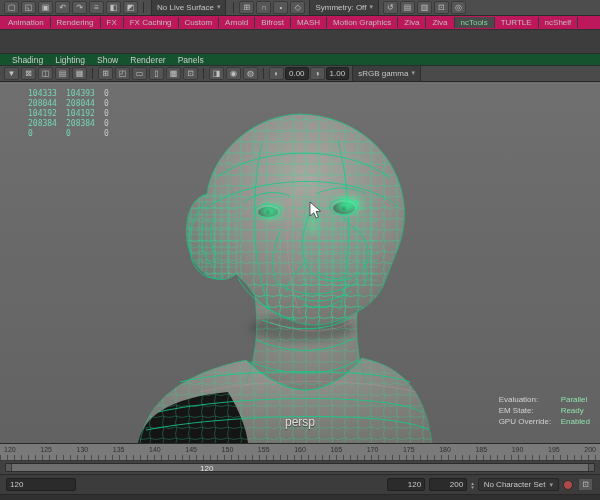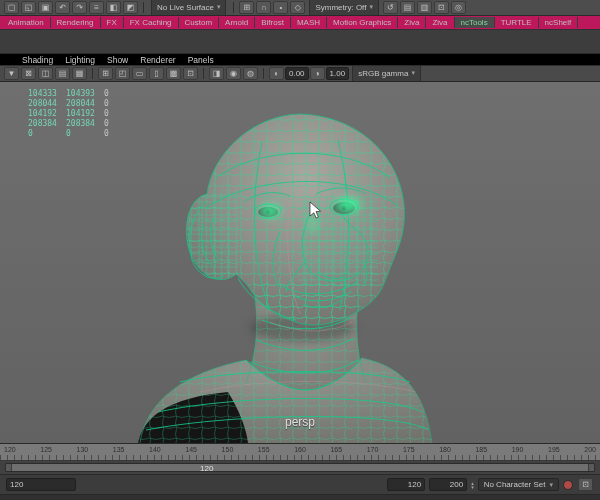--- a/index.html
+++ b/index.html
@@ -2,21 +2,21 @@
 <html><head>
 <meta charset="utf-8">
 <style>
   html,body{margin:0;padding:0;background:#2f2f2f;}
   body{width:600px;height:500px;overflow:hidden;font-family:"Liberation Sans",sans-serif;position:relative;-webkit-font-smoothing:antialiased;}
   .app{position:absolute;inset:0;display:flex;flex-direction:column;}
   .bar{position:relative;display:flex;align-items:center;white-space:nowrap;overflow:hidden;flex:none;}
   .status-line{height:15px;background:#4d4d4d;border-bottom:1px solid #2a2a2a;padding:0 3px;}
   .shelf-tabs{height:13px;background:#be185d;border-bottom:1px solid #303030;padding:0 2px;}
   .shelf-content{height:23px;background:#3d3d3d;border-bottom:1px solid #2a2a2a;flex:none;}
-  .panel-menubar{height:11px;background:#000000;border-bottom:1px solid #2c2c2c;padding:0 16px;}
+  .panel-menubar{height:11px;background:#14532d;border-bottom:1px solid #2c2c2c;padding:0 6px;}
   .vp-toolbar{height:15px;background:#4a4a4a;border-bottom:1px solid #262626;padding:0 3px;}
   .viewport{position:relative;height:361px;flex:none;background:#0c4a6e;}
   .time-slider{height:16px;background:#7a7a7a;border-top:1px solid #2a2a2a;border-bottom:1px solid #3a3a3a;position:relative;flex:none;}
   .range-slider{height:13px;background:#414141;border-bottom:1px solid #2a2a2a;position:relative;flex:none;}
   .playback-bar{height:19px;background:#3c3c3c;border-bottom:1px solid #272727;padding:0 6px;display:flex;align-items:center;gap:4px;flex:none;}
   .bottom-strip{flex:1;background:#303030;}
 
   .ico{display:inline-flex;align-items:center;justify-content:center;width:13px;height:11px;margin:0 1px;background:#575757;border:1px solid #3a3a3a;border-radius:2px;color:#c0c0c0;font-size:8px;line-height:1;flex:none;}
   .vp-toolbar .ico{background:#545454;}
   .sep{width:1px;height:11px;background:#2e2e2e;margin:0 4px;flex:none;}
@@ -280,20 +280,34 @@
           <span class="c2">208384</span>
           <span class="c3">0</span>
         </div>
       <div class="prow">
           <span class="c1">0</span>
           <span class="c2">0</span>
           <span class="c3">0</span>
         </div>
     </div>
 
+    <div class="evalhud">
+      <div class="erow">
+          <span class="lab">Evaluation:</span>
+          <span class="val">Parallel</span>
+        </div>
+      <div class="erow">
+          <span class="lab">EM State:</span>
+          <span class="val">Ready</span>
+        </div>
+      <div class="erow">
+          <span class="lab">GPU Override:</span>
+          <span class="val">Enabled</span>
+        </div>
+    </div>
 
     <div class="persp-label">persp</div>
   </div>
 
   <div class="time-slider">
     <div class="ticklabels">
       <span>120</span>
         <span>125</span>
         <span>130</span>
         <span>135</span>

